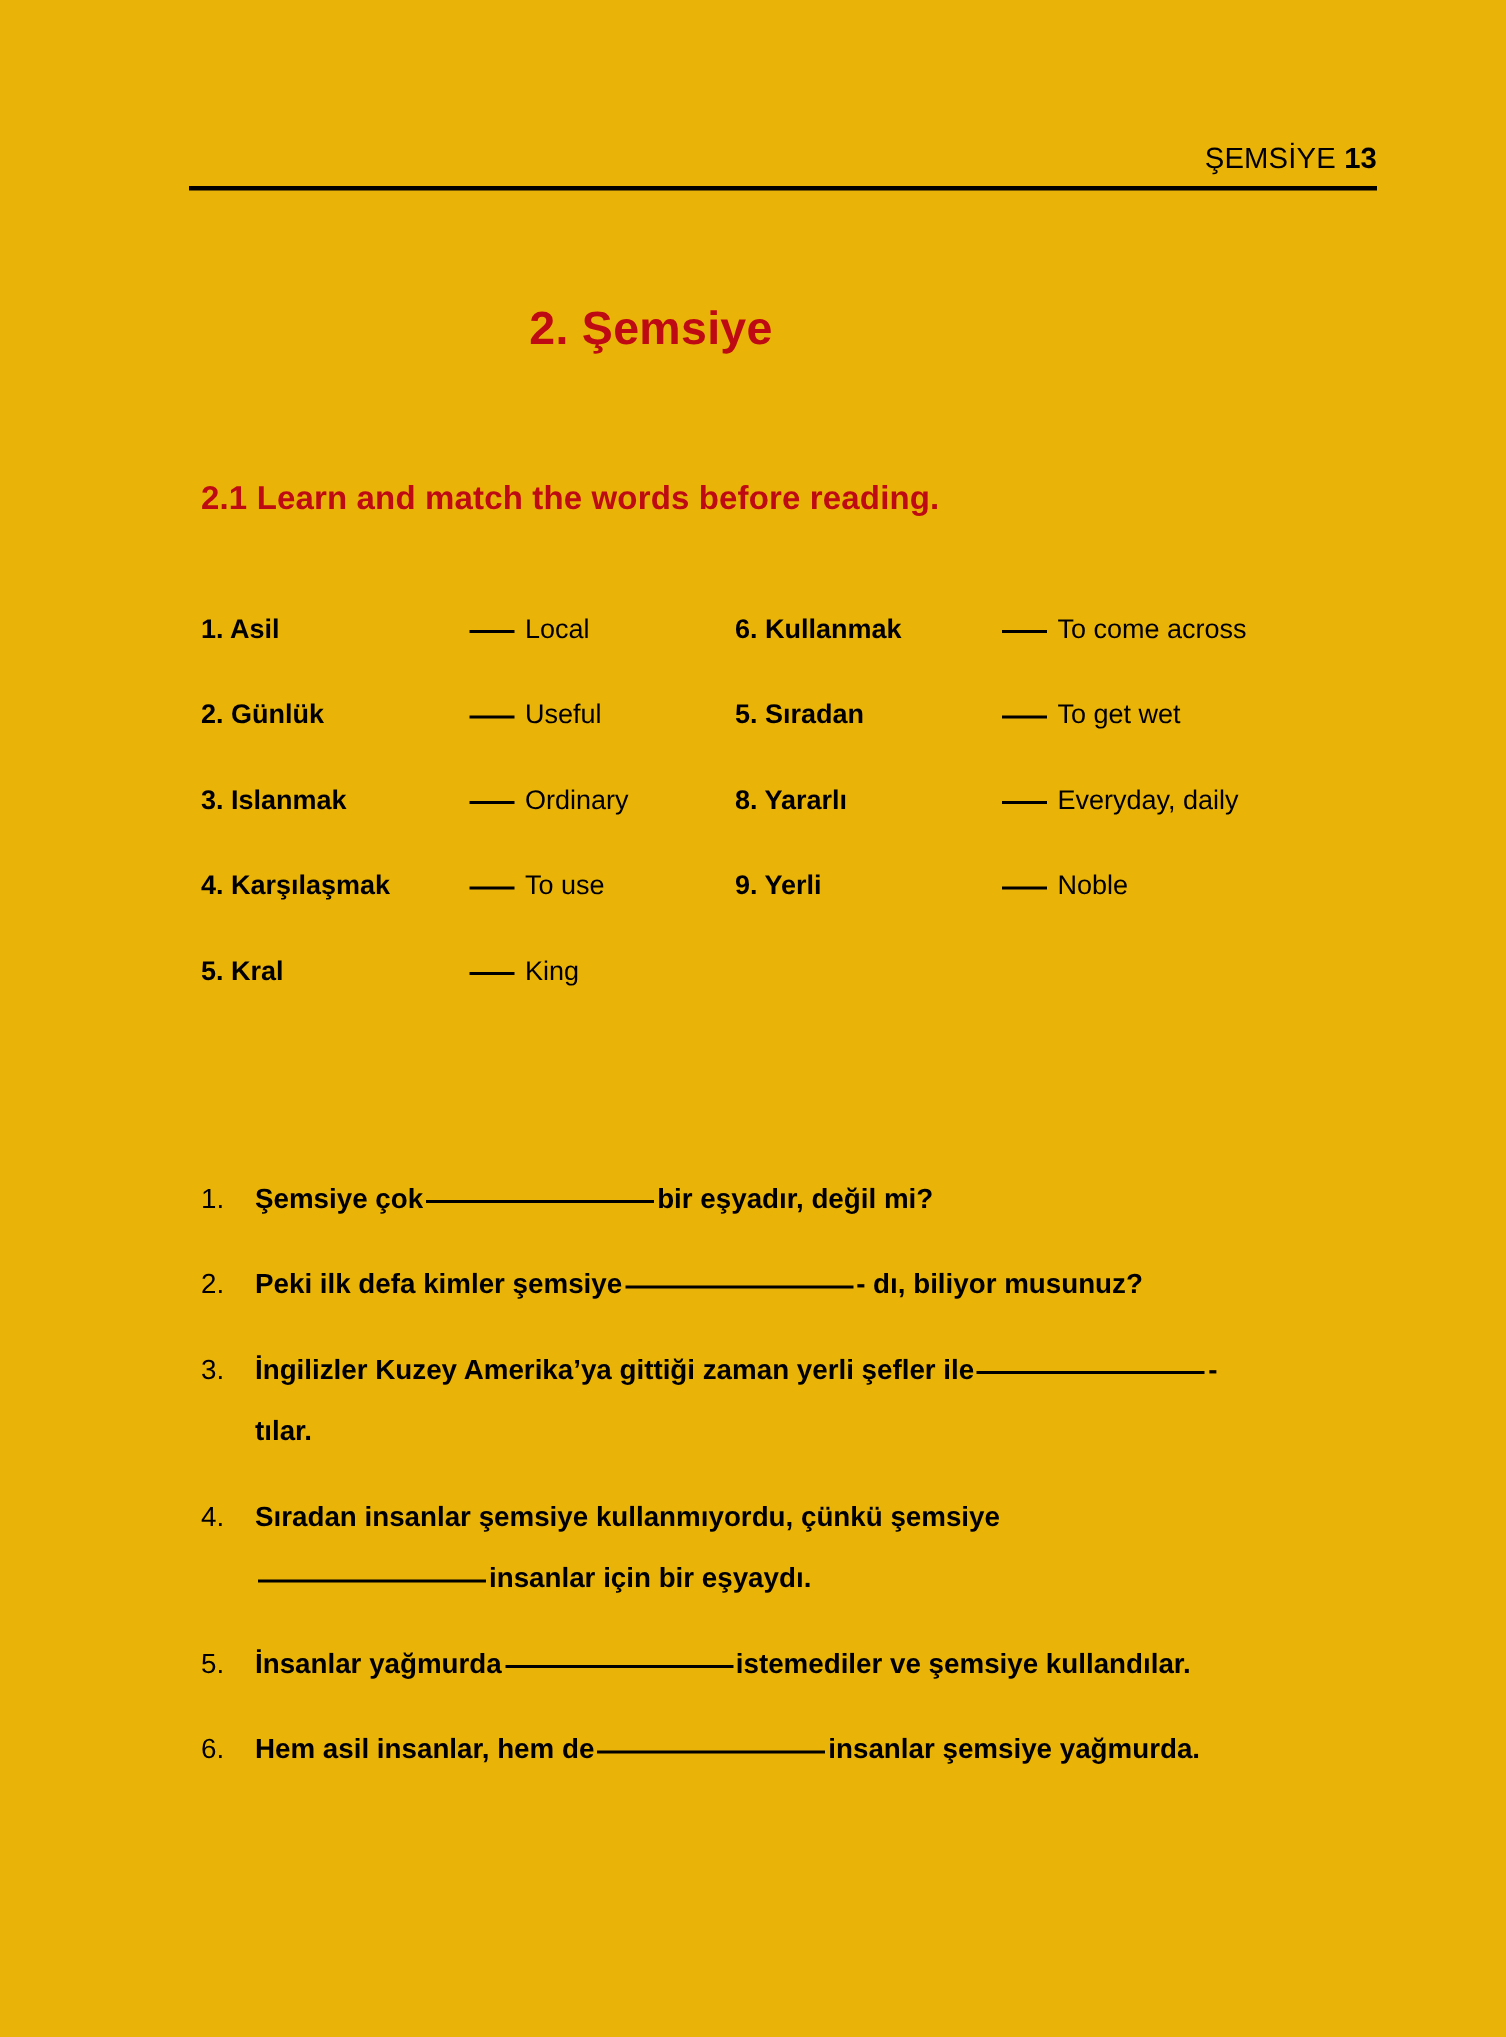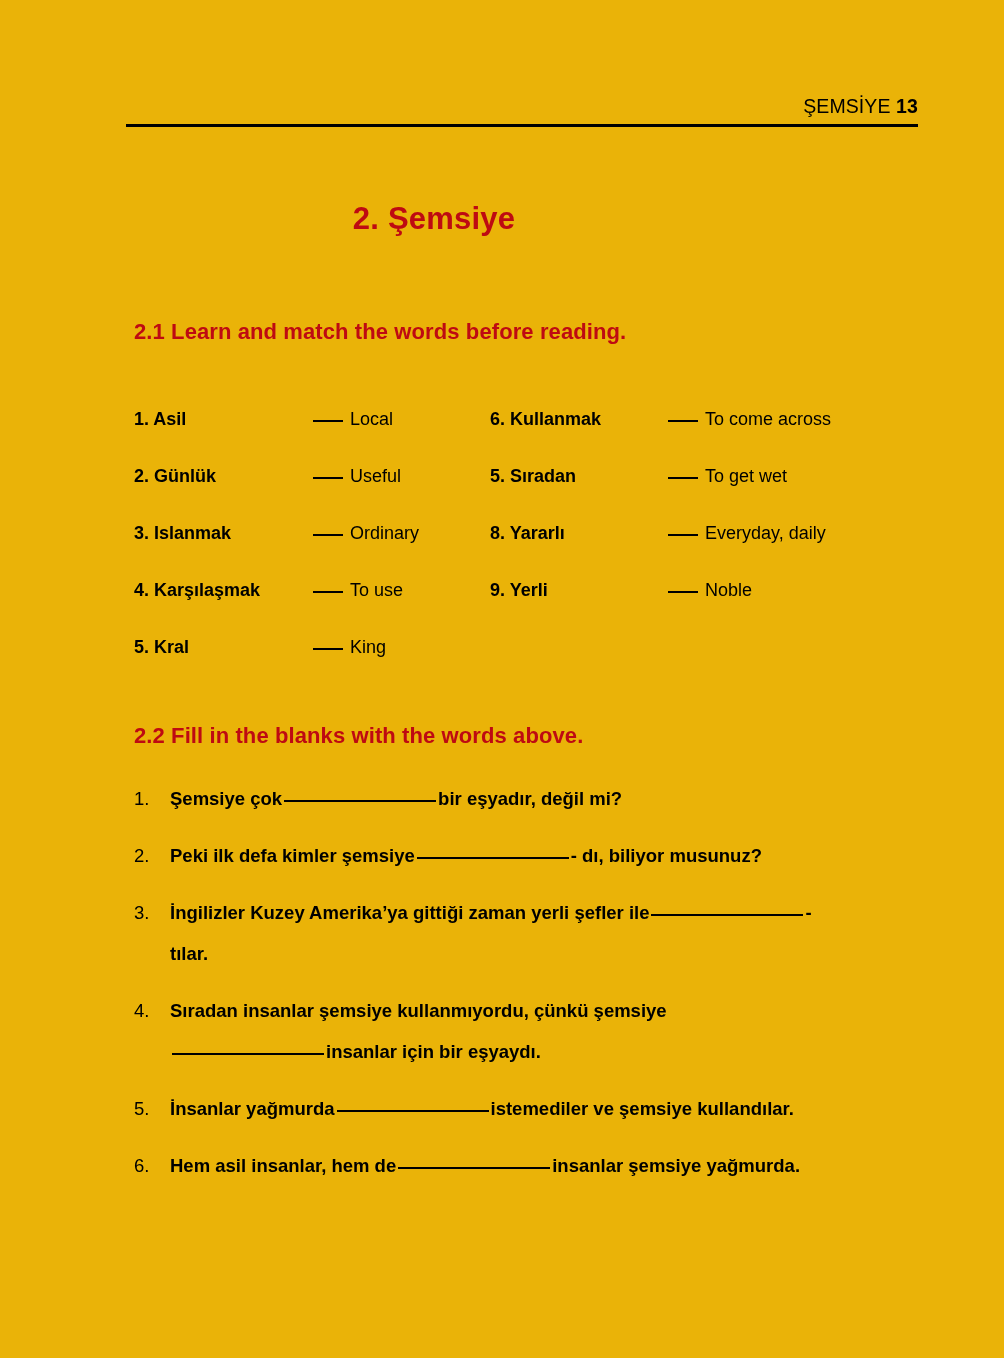--- a/index.html
+++ b/index.html
@@ -187,21 +187,20 @@
       <div class="mcell mean col-r-mean"><span class="blank-sm"></span><span>Noble</span></div>
     </div>
 
     <div class="match-row">
       <div class="mcell word col-l-word">5. Kral</div>
       <div class="mcell mean col-l-mean"><span class="blank-sm"></span><span>King</span></div>
     </div>
 
   </div>
 
-  <div class="sec-heading" id="sec22">2.2 Fill in the blanks with the words above.</div>
 
   <div class="fill-block">
 
     <div class="fill-item">
       <span class="num">1.</span>
       <span class="txt">Şemsiye çok</span><span class="blank-lg"></span><span class="txt">bir eşyadır, değil mi?</span>
     </div>
 
     <div class="fill-item">
       <span class="num">2.</span>

